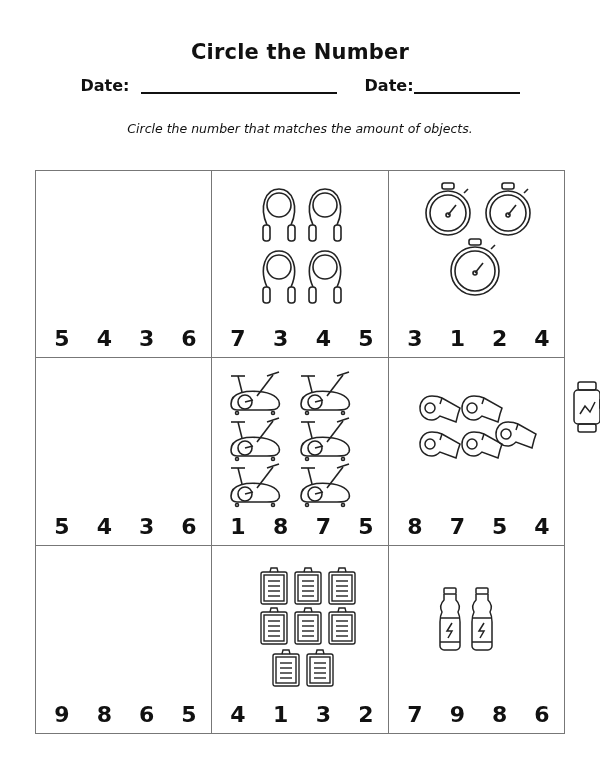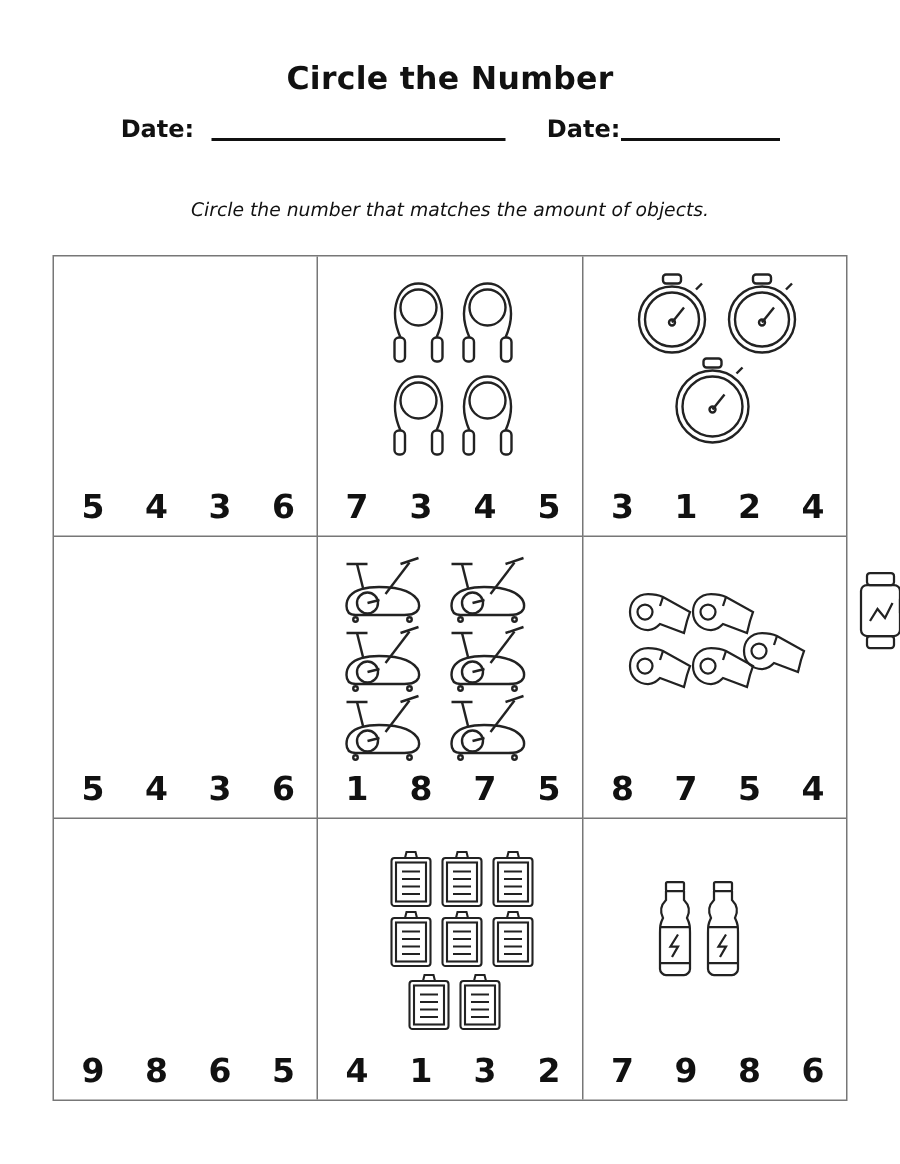--- a/index.html
+++ b/index.html
@@ -1,20 +1,20 @@
 <!DOCTYPE html>
 <html><head>
 <meta charset="utf-8">
 <style>
   html, body { margin:0; padding:0; background:#ffffff; }
   body { width:600px; height:776px; position:relative; overflow:hidden; font-family:"DejaVu Sans", sans-serif; color:#111; }
   .title { position:absolute; left:0; width:600px; top:40px; text-align:center; font-weight:bold; font-size:21px; letter-spacing:0.2px; }
   .nameline { position:absolute; left:0; width:600px; top:76px; text-align:center; font-weight:bold; font-size:16px; white-space:nowrap; }
   .nameline .blank { display:inline-block; border-bottom:2px solid #111; vertical-align:baseline; height:14px; margin-bottom:-3px; }
-  .instr { position:absolute; left:0; width:600px; top:132px; text-align:center; font-style:italic; font-size:12.5px; }
+  .instr { position:absolute; left:0; width:600px; top:121px; text-align:center; font-style:italic; font-size:12.5px; }
   .grid { position:absolute; left:35px; top:170px; width:530px; height:564px; border:1.5px solid #777; box-sizing:border-box;
           display:grid; grid-template-columns:176px 177px 1fr; grid-template-rows:187px 188px 1fr; }
   .cell { border-right:1.5px solid #777; border-bottom:1.5px solid #777; position:relative; }
   .cell.c3 { border-right:none; }
   .cell.r3 { border-bottom:none; }
   .pics { position:absolute; left:0; right:0; top:6px; height:140px;text-align:right; }
   .pics svg { position:absolute; }
   .nums { position:absolute; left:0; right:0; bottom:4px; height:28px; display:flex; justify-content:space-between; padding:0 10px 0 14px; }
   .num { font-weight:bold; font-size:22px; line-height:28px; width:24px; text-align:center; cursor:pointer; }
 </style>

